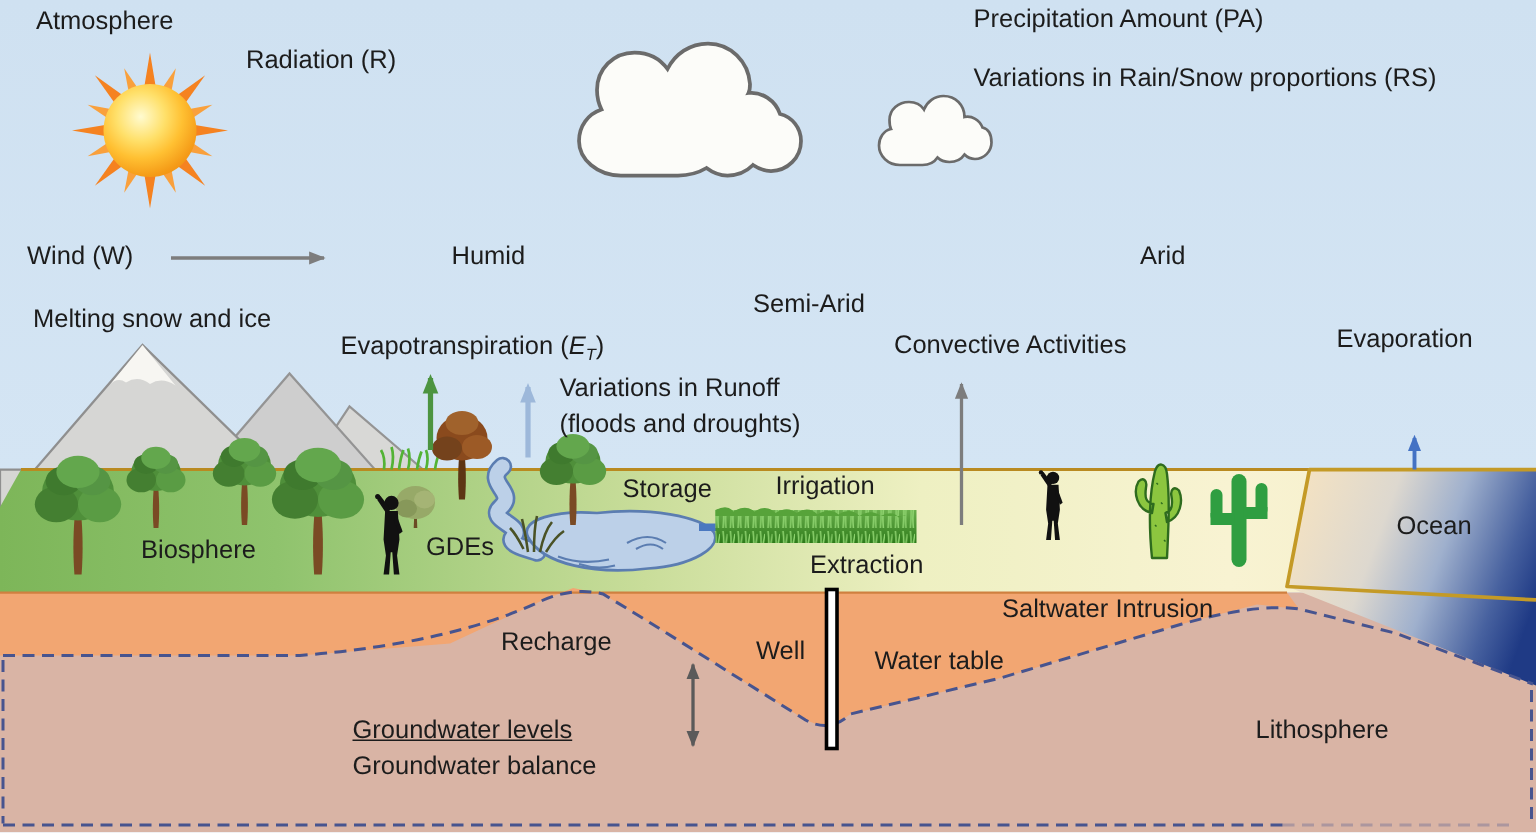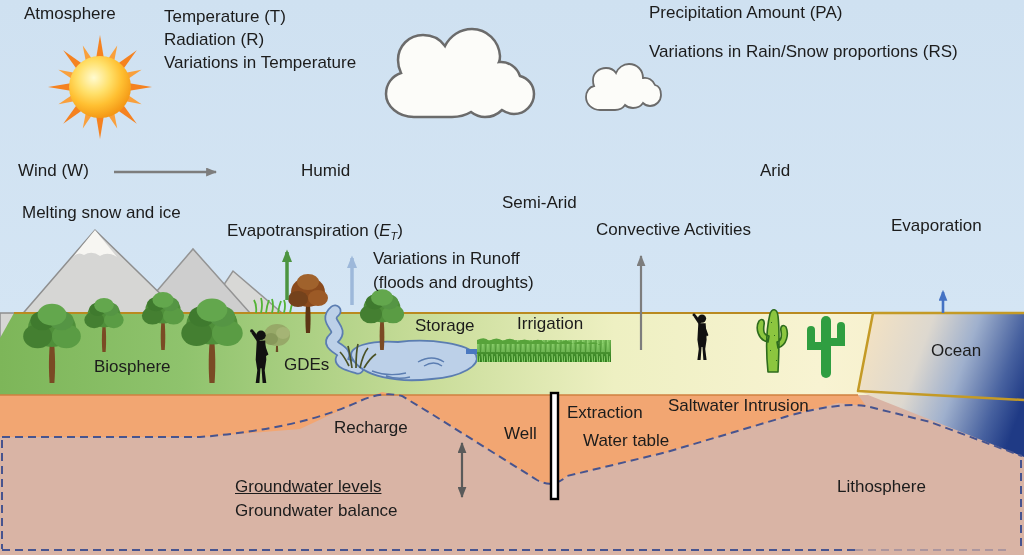--- a/index.html
+++ b/index.html
@@ -212,23 +212,21 @@
     <path d="M287,300 L287,252" stroke="#4c9440" stroke-width="3.5" marker-end="url(#ahGreen)"></path>
     <path d="M352,305 L352,258" stroke="#9db8da" stroke-width="3.5" marker-end="url(#ahLBlue)"></path>
     <path d="M641,350 L641,256" stroke="#7d7d7d" stroke-width="2.2" marker-end="url(#ahGrey)"></path>
     <path d="M943,313 L943,292" stroke="#4472c4" stroke-width="2.6" marker-end="url(#ahBlue)"></path>
     <path d="M462,443 L462,497" stroke="#5a5a5a" stroke-width="2.2" marker-start="url(#ahDGrey)" marker-end="url(#ahDGrey)"></path>
   </g>
 </svg>
 
 <div class="lbl" style="left:24px;top:4px;">Atmosphere</div>
 
-<div class="lbl" style="left:164px;top:7px;">Temperature (T)</div>
 <div class="lbl" style="left:164px;top:30px;">Radiation (R)</div>
-<div class="lbl" style="left:164px;top:53px;">Variations in Temperature</div>
 
 <div class="lbl" style="left:649px;top:3px;">Precipitation Amount (PA)</div>
 <div class="lbl" style="left:649px;top:26px;margin-top:16px;">Variations in Rain/Snow proportions (RS)</div>
 
 <div class="lbl" style="left:18px;top:161px;">Wind (W)</div>
 <div class="lbl" style="left:301px;top:161px;">Humid</div>
 <div class="lbl" style="left:502px;top:161px;margin-top:32px;">Semi-Arid</div>
 <div class="lbl" style="left:760px;top:161px;">Arid</div>
 
 <div class="lbl" style="left:22px;top:203px;text-align:center;">Melting snow and ice</div>
@@ -238,21 +236,21 @@
 <div class="lbl" style="left:373px;top:273px;">(floods and droughts)</div>
 <div class="lbl" style="left:373px;top:249px;">Variations in Runoff</div>
 
 <div class="lbl" style="left:596px;top:220px;">Convective Activities</div>
 <div class="lbl" style="left:891px;top:216px;">Evaporation</div>
 
 <div class="lbl" style="left:94px;top:357px;">Biosphere</div>
 <div class="lbl" style="left:284px;top:355px;text-align:center;">GDEs</div>
 <div class="lbl" style="left:415px;top:316px;">Storage</div>
 <div class="lbl" style="left:517px;top:314px;">Irrigation</div>
-<div class="lbl" style="left:567px;top:367px;margin-top:36px;">Extraction</div>
+<div class="lbl" style="left:540px;top:367px;">Extraction</div>
 <div class="lbl" style="left:931px;top:341px;">Ocean</div>
 
 <div class="lbl" style="left:334px;top:418px;">Recharge</div>
 <div class="lbl" style="left:504px;top:424px;">Well</div>
 <div class="lbl" style="left:583px;top:431px;">Water table</div>
 <div class="lbl" style="left:668px;top:396px;">Saltwater Intrusion</div>
 <div class="lbl" style="left:235px;top:477px;text-decoration:underline;">Groundwater levels</div>
 <div class="lbl" style="left:235px;top:501px;">Groundwater balance</div>
 <div class="lbl" style="left:837px;top:477px;">Lithosphere</div>
 

